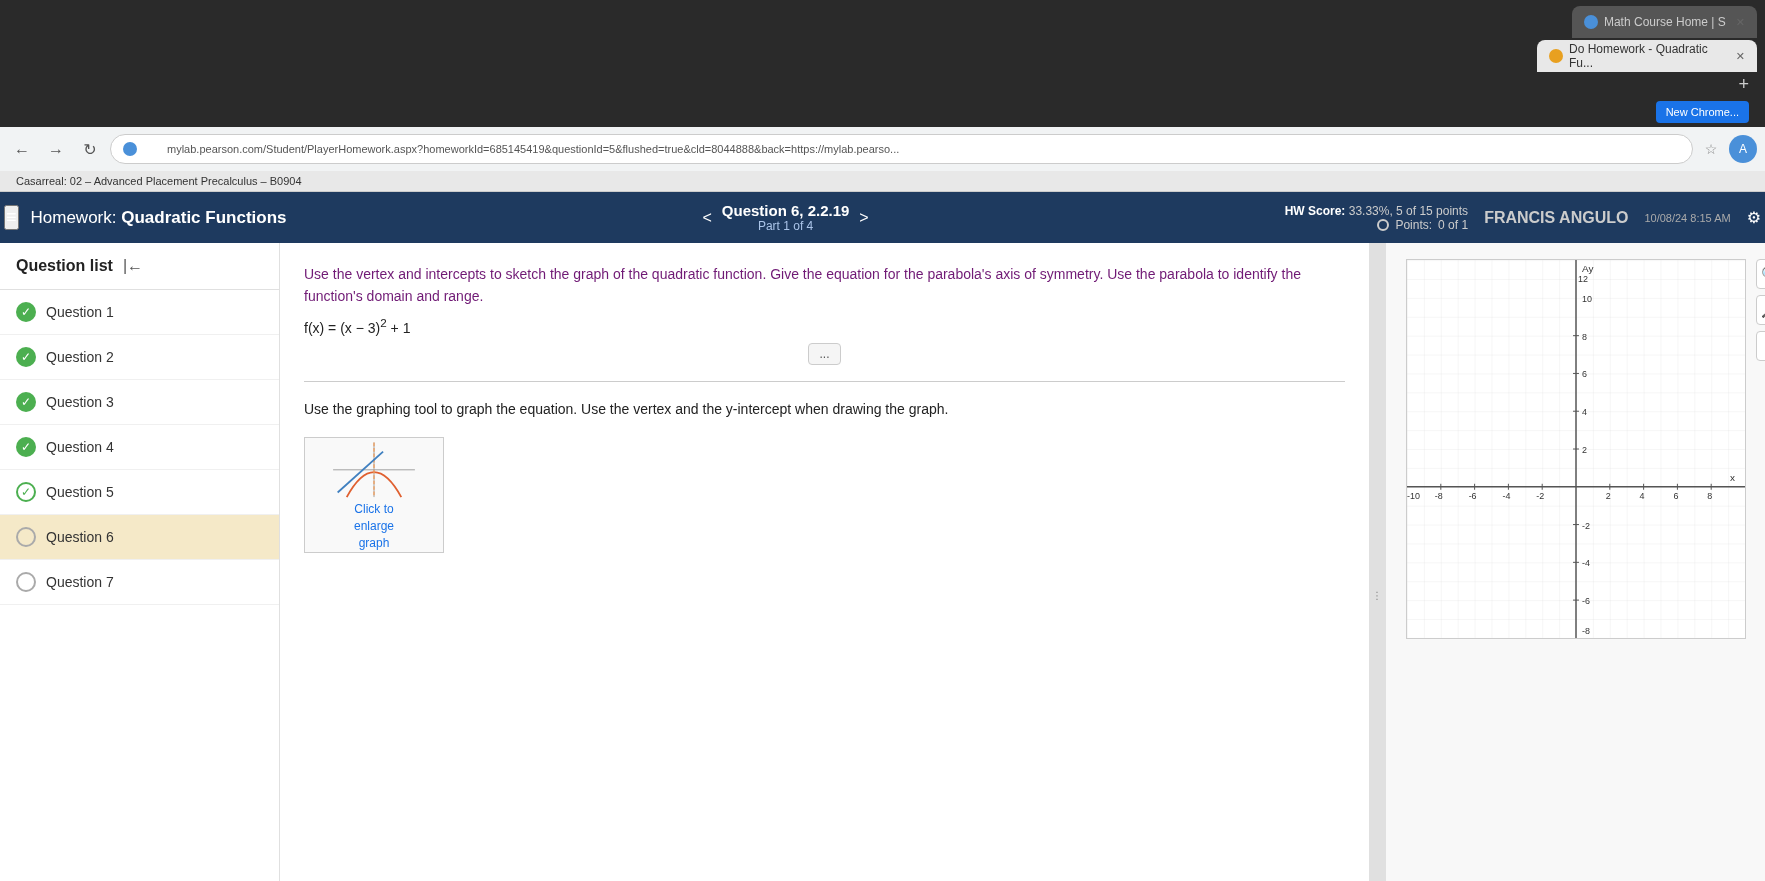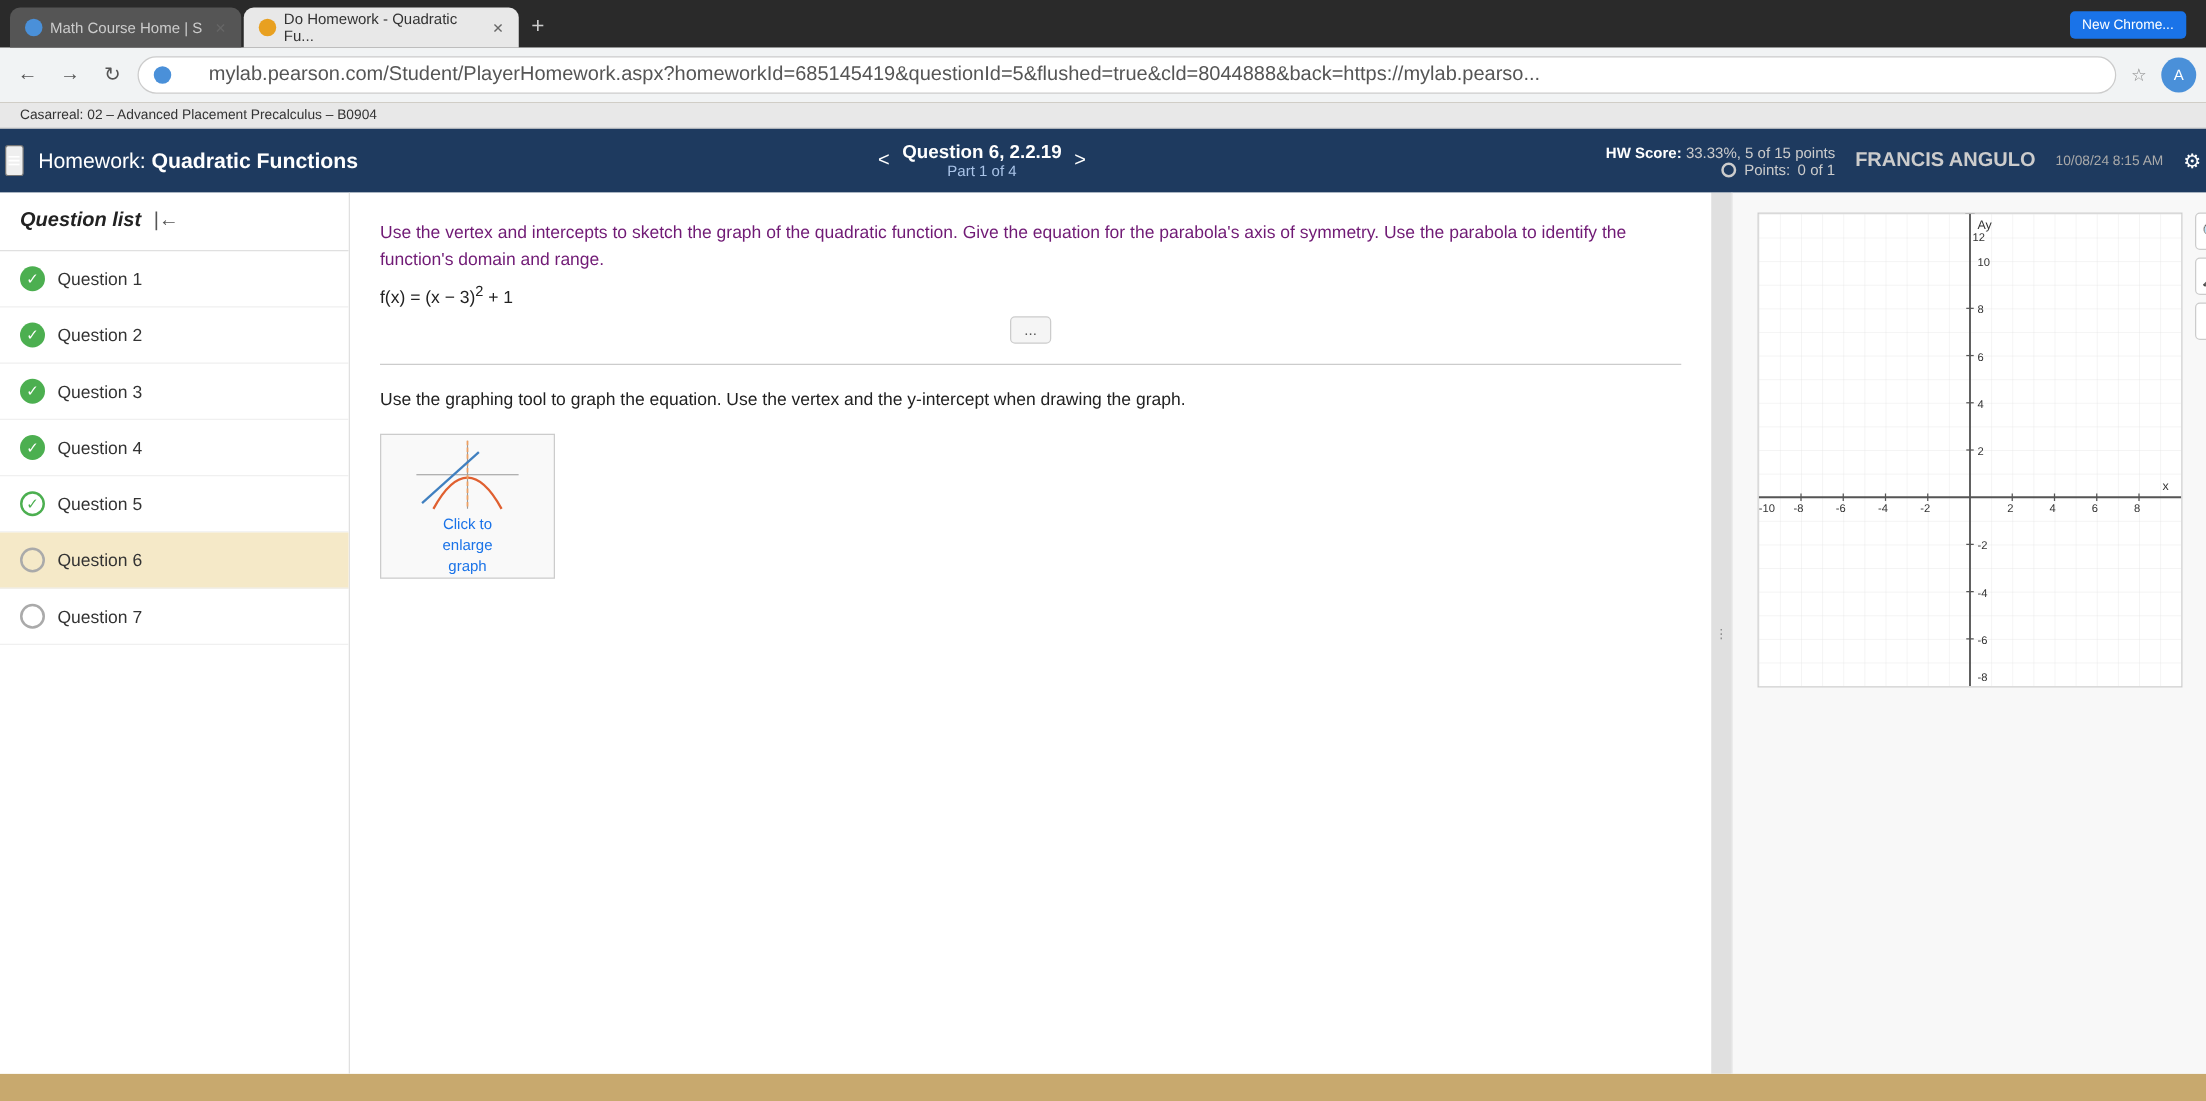--- a/index.html
+++ b/index.html
@@ -12,24 +12,25 @@
     }
 
     
     .browser-outer {
       width: 100%;
       background: #3a3a3a;
     }
 
     .tab-bar {
       display: flex;
-      align-items: center;
+      align-items: flex-end;
       background: #2a2a2a;
       padding: 6px 8px 0 8px;
       gap: 2px;
+      flex-direction: column;
     }
 
     .tab {
       display: flex;
       align-items: center;
       background: #e8e8e8;
       border-radius: 8px 8px 0 0;
       padding: 6px 12px;
       font-size: 12px;
       color: #333;
@@ -95,21 +96,21 @@
       align-items: center;
       gap: 6px;
     }
     .address-favicon {
       width: 14px; height: 14px;
       background: #4a90d9;
       border-radius: 50%;
       flex-shrink: 0;
     }
     .address-text {
-      font-size: 16px;
+      font-size: 11px;
       color: #555;
       white-space: nowrap;
       overflow: hidden;
       text-overflow: ellipsis;
       padding-left: 24px;
     }
     .star-btn {
       width: 24px; height: 24px;
       background: transparent;
       border: none;
@@ -247,21 +248,20 @@
       display: flex;
       align-items: center;
       padding: 14px 16px;
       border-bottom: 1px solid #e0e0e0;
       gap: 10px;
     }
     .sidebar-title {
       font-size: 16px;
       font-weight: bold;
       color: #222;
-      font-style: italic;
     }
     .sidebar-collapse-btn {
       background: transparent;
       border: none;
       cursor: pointer;
       font-size: 16px;
       color: #555;
     }
     .question-item {
       display: flex;

